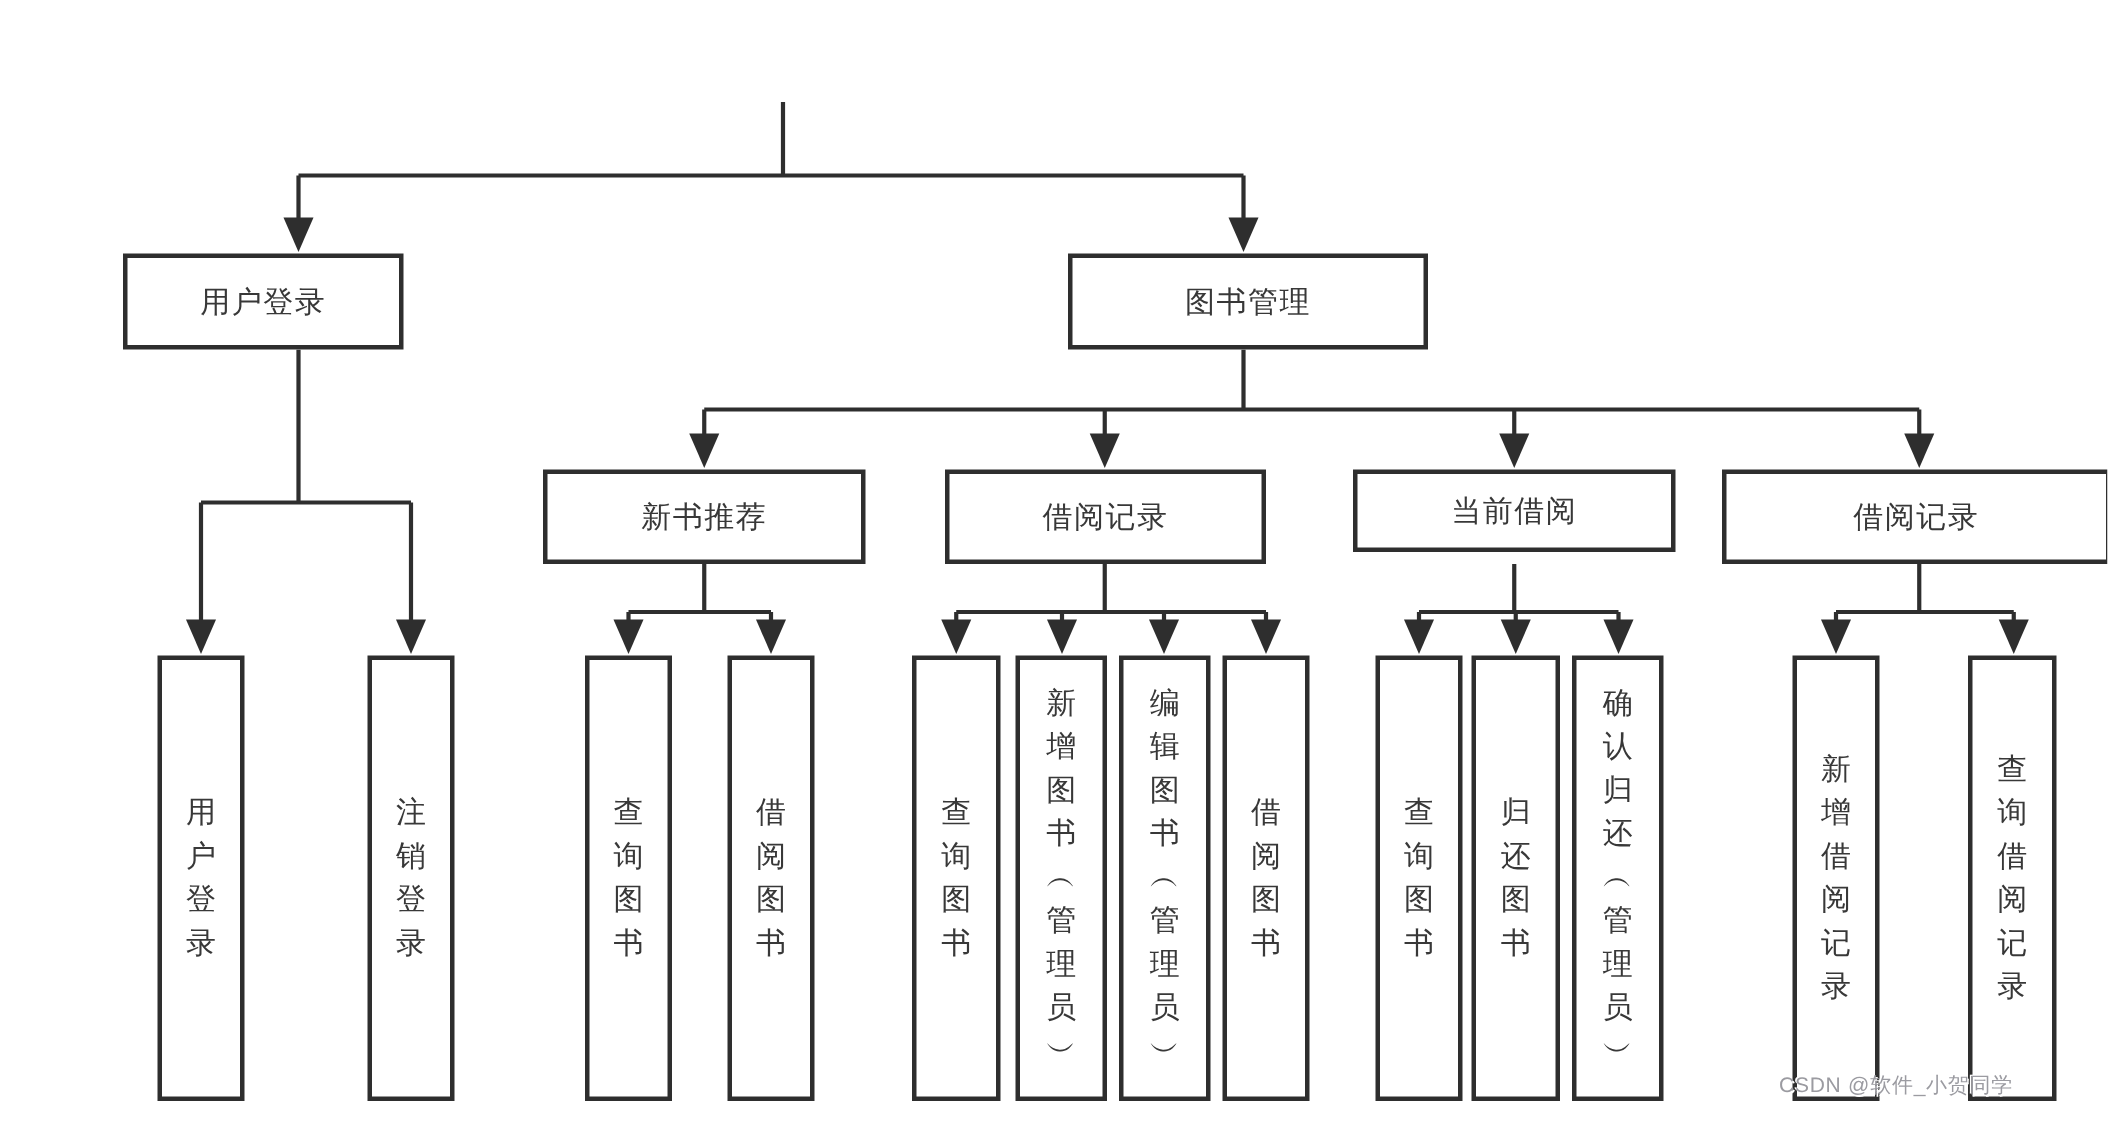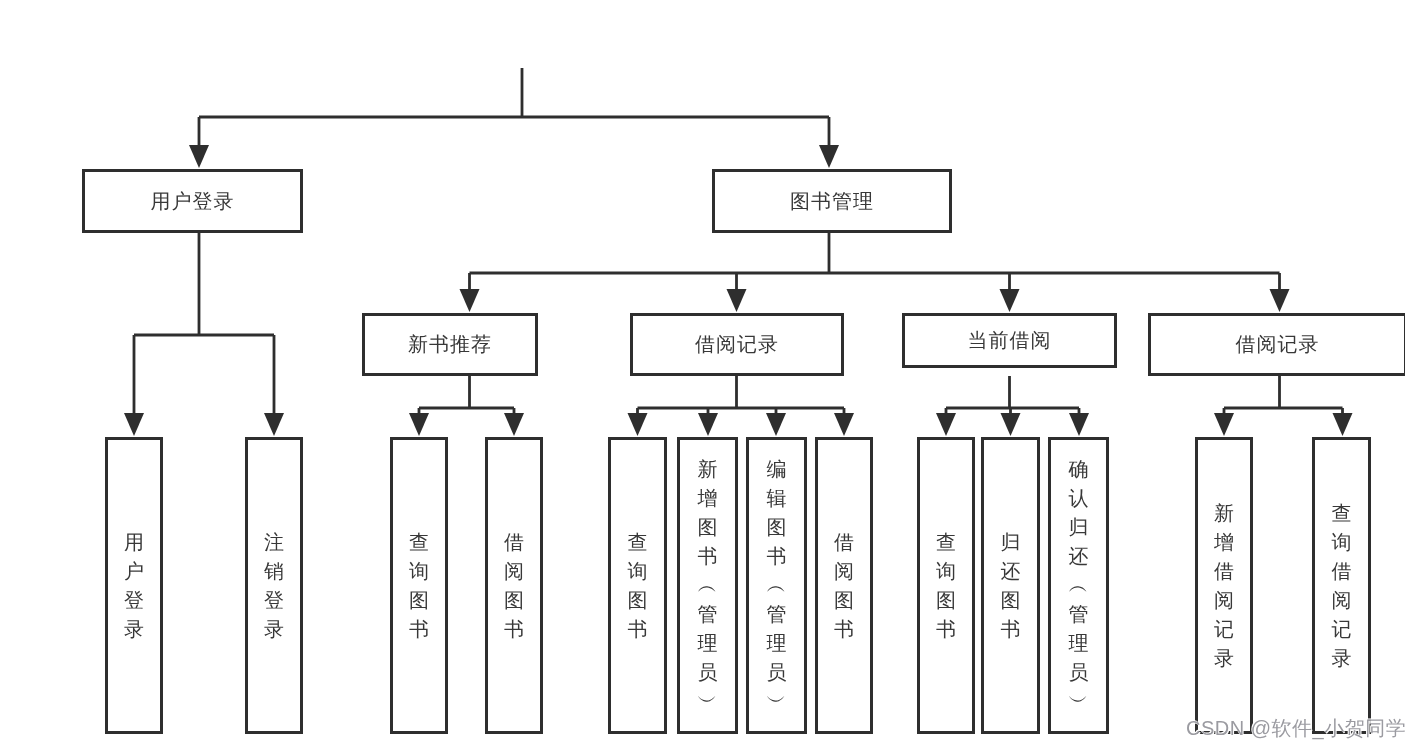--- a/index.html
+++ b/index.html
@@ -34,21 +34,21 @@
   .leaf{
     flex-direction:column;
     letter-spacing:0;
     padding:2px 0;
   }
   .vch{display:block;line-height:29px;font-size:20px;text-align:center;}
   .watermark{
     position:absolute;
     left:1186px;top:715px;
     z-index:2;
-    font-size:20px;
+    font-size:14px;
     color:var(--wm);
     letter-spacing:0.5px;
     text-shadow:1px 1px 0 #ffffff, -1px -1px 0 #ffffff;
     white-space:nowrap;
   }
 </style>
 </head>
 <body>
 
 <div class="canvas">
@@ -83,24 +83,24 @@
     <polygon class="arrow" points="936,413 956,413 946,436"></polygon>
     <polygon class="arrow" points="1000.5,413 1020.5,413 1010.5,436"></polygon>
     <polygon class="arrow" points="1069,413 1089,413 1079,436"></polygon>
 
     <path class="edge" d="M1279.5 376 V408 M1224 408 H1342.5 M1224 408 V418 M1342.5 408 V418"></path>
     <polygon class="arrow" points="1214,413 1234,413 1224,436"></polygon>
     <polygon class="arrow" points="1332.5,413 1352.5,413 1342.5,436"></polygon>
   </svg>
 
 
-  <div class="node" style="left:82px;top:169px;width:221px;height:64px;">用户登录</div>
+  <div class="node" style="left:82px;top:169px;width:187px;height:64px;">用户登录</div>
   <div class="node" style="left:712px;top:169px;width:240px;height:64px;">图书管理</div>
 
-  <div class="node" style="left:362px;top:313px;width:176px;height:63px;">新书推荐</div>
+  <div class="node" style="left:362px;top:313px;width:215px;height:63px;">新书推荐</div>
   <div class="node" style="left:630px;top:313px;width:214px;height:63px;">借阅记录</div>
   <div class="node" style="left:902px;top:313px;width:215px;height:55px;">当前借阅</div>
   <div class="node" style="left:1148px;top:313px;width:259px;height:63px;">借阅记录</div>
 
   <div class="node leaf" style="left:105px;top:437px;width:58px;height:297px;">
       <span class="vch">用</span>
       <span class="vch">户</span>
       <span class="vch">登</span>
       <span class="vch">录</span>
     </div>

